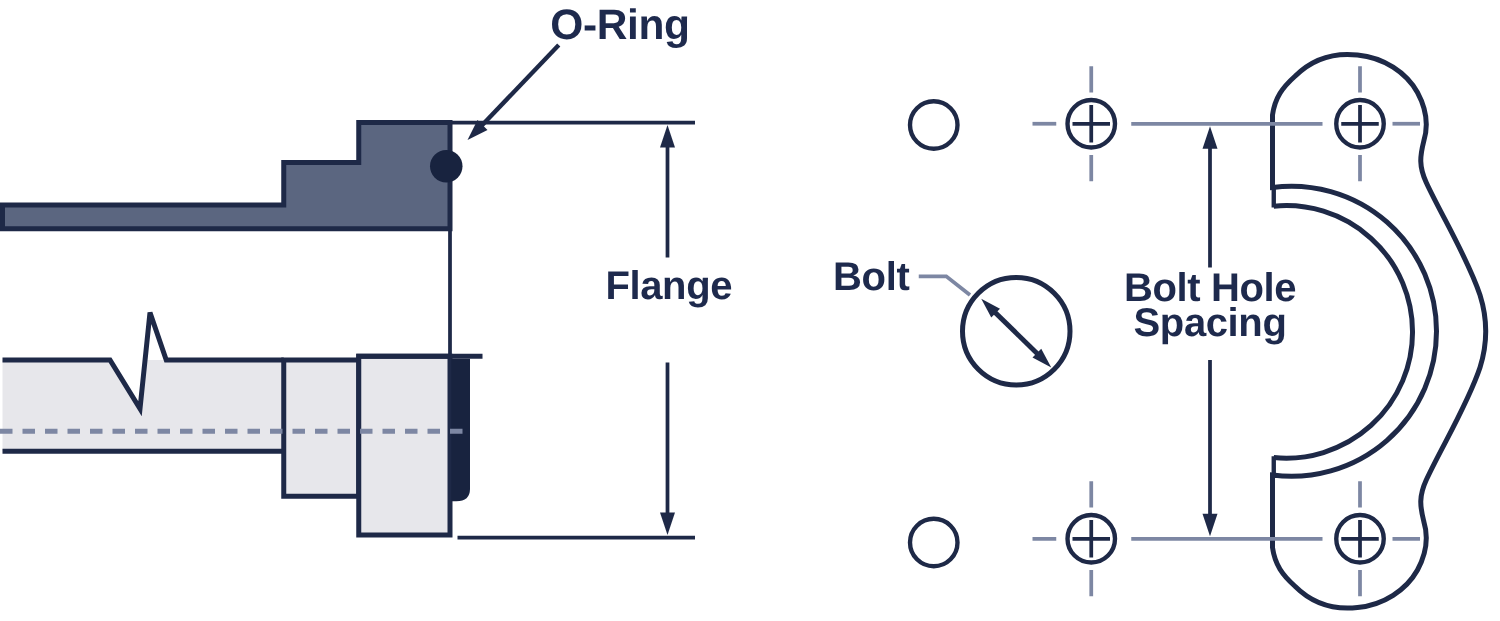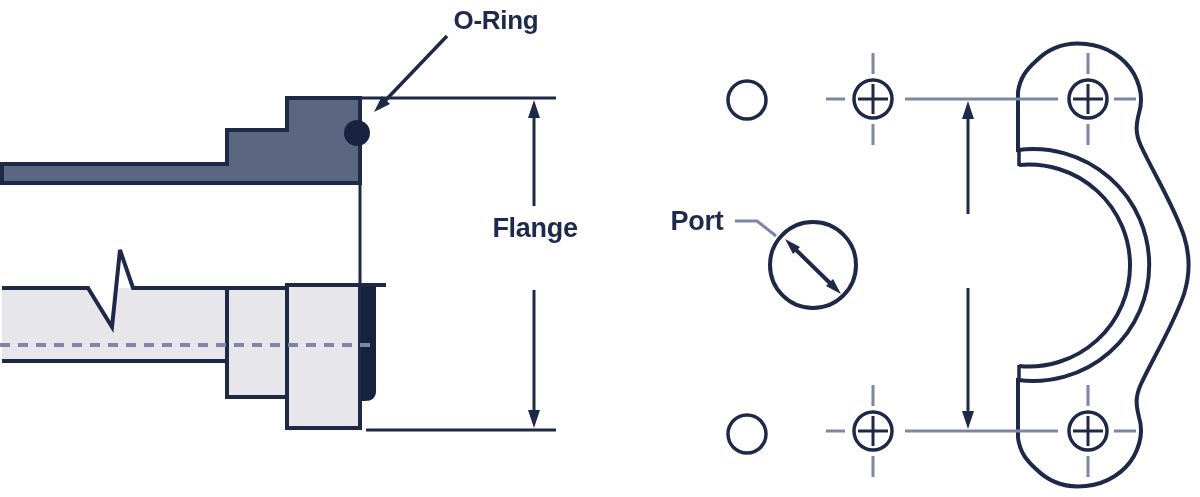--- a/index.html
+++ b/index.html
@@ -3,21 +3,21 @@
 <meta charset="utf-8">
 <style>
   html,body{margin:0;padding:0;background:#ffffff;}
   .stage{
     position:relative;width:1200px;height:497px;background:#ffffff;overflow:hidden;
     font-family:"Liberation Sans","DejaVu Sans",sans-serif;
   }
   .stage svg{position:absolute;left:0;top:0;}
   .lbl{
     position:absolute;color:#1e2a4d;font-weight:700;text-align:center;
-    letter-spacing:-0.3px;line-height:28px;font-size:27px;white-space:nowrap;
+    letter-spacing:-0.3px;line-height:28px;font-size:32px;white-space:nowrap;
   }
   .navy-stroke{stroke:#1e2947;fill:none;}
   .slate-stroke{stroke:#7d87a3;fill:none;}
   .navy-fill{fill:#1e2947;stroke:none;}
 </style>
 </head>
 <body>
 
 <div class="stage">
 
@@ -141,22 +141,26 @@
 
       <g>
         <line class="navy-stroke" stroke-width="3" x1="968" y1="115" x2="968" y2="214"></line>
         <line class="navy-stroke" stroke-width="3" x1="968" y1="288" x2="968" y2="415"></line>
         <polygon class="navy-fill" points="968,101 962,119 974,119"></polygon>
         <polygon class="navy-fill" points="968,429 962,411 974,411"></polygon>
       </g>
     </g>
   </svg>
 
-  <div class="lbl" style="left:440px;top:6px;width:112px;font-size:26px;">O-Ring</div>
+  <div class="lbl" style="left:440px;top:6px;width:112px;font-size:34px;">O-Ring</div>
 
   <div class="lbl" style="left:455px;top:214px;width:160px;">
     <div>Flange</div>
   </div>
 
-  <div class="lbl" style="left:662px;top:207px;width:70px;">Port</div>
+  <div class="lbl" style="left:662px;top:207px;width:70px;">Bolt</div>
 
+  <div class="lbl" style="left:888px;top:216px;width:160px;">
+    <div>Bolt Hole</div>
+    <div>Spacing</div>
+  </div>
 
 </div>
 
 </body></html>

